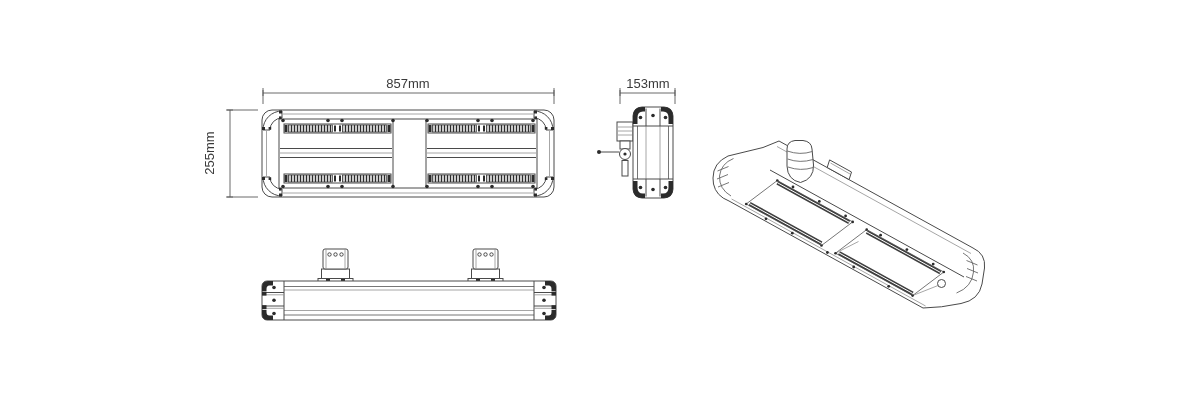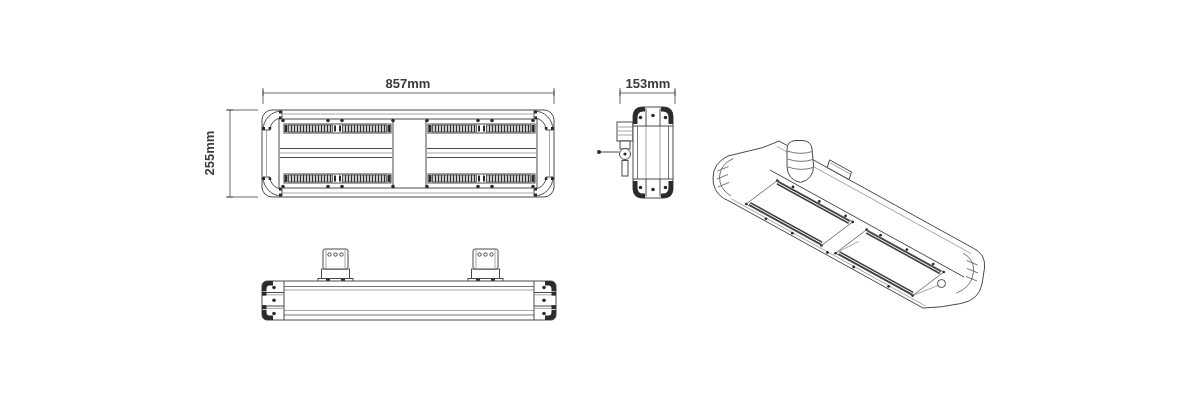--- a/index.html
+++ b/index.html
@@ -2,21 +2,20 @@
 <html><head>
 <meta charset="utf-8">
 <style>
   html,body{margin:0;padding:0;background:#ffffff;}
   .sheet{
     position:relative;
     width:1200px;height:400px;
     background:var(--bg,#ffffff);
     font-family:"Liberation Sans", sans-serif;
     overflow:hidden;
-    font-weight:bold;
   }
   svg{display:block;}
   text{
     font-family:"Liberation Sans", sans-serif;
     font-size:13px;
     fill:var(--txt,#3a3a3a);
   }
   .ln{stroke:var(--line,#4a4a4a);stroke-width:1;fill:none;}
   .lnlt{stroke:var(--linelt,#8f8f8f);stroke-width:0.8;fill:none;}
   .lnmd{stroke:#666;stroke-width:0.9;fill:none;}

